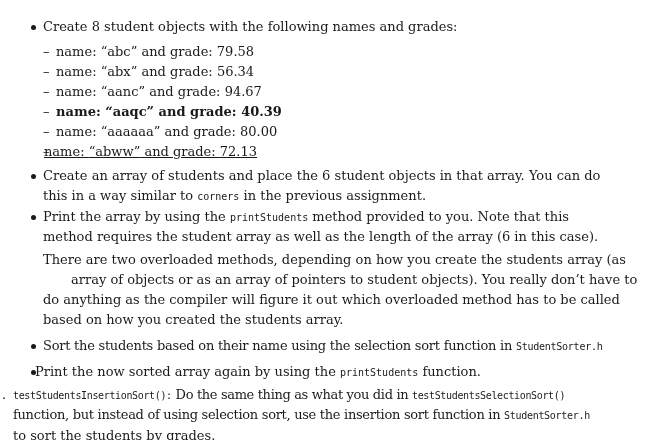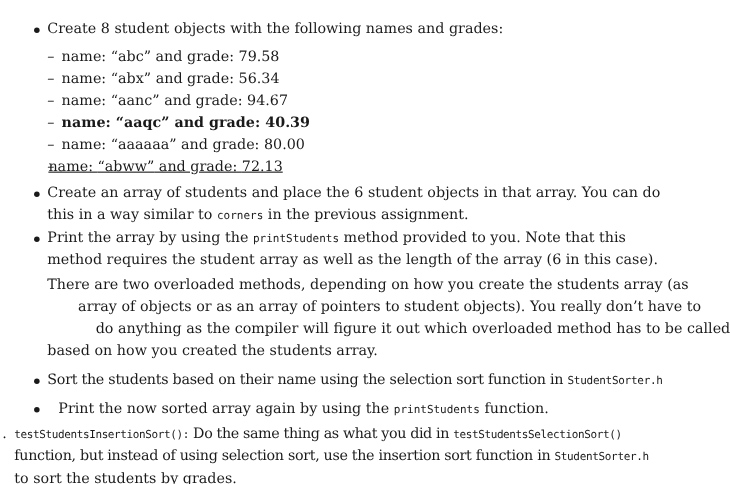--- a/index.html
+++ b/index.html
@@ -68,34 +68,34 @@
 </div>
 <div class="line" style="left:43px; top:229px;">
   <span>method requires the student array as well as the length of the array (6 in this case).</span>
 </div>
 <div class="line" style="left:43px; top:252px;">
   <span>There are two overloaded methods, depending on how you create the students array (as</span>
 </div>
 <div class="line" style="left:43px; top:272px;margin-left:28px;">
   <span>array of objects or as an array of pointers to student objects). You really don’t have to</span>
 </div>
-<div class="line" style="left:43px; top:292px;margin-left:44px;">
+<div class="line" style="left:43px; top:292px;">
   <span>do anything as the compiler will figure it out which overloaded method has to be called</span>
 </div>
 <div class="line" style="left:43px; top:312px;">
   <span>based on how you created the students array.</span>
 </div>
 
 <div class="bullet" style="left:31px; top:344px;"></div>
 <div class="line" style="left:43px; top:338px; letter-spacing:-0.25px;">
   <span>Sort the students based on their name using the selection sort function in </span><code>StudentSorter.h</code>
 </div>
 
 <div class="bullet" style="left:31px; top:370px;"></div>
-<div class="line" style="left:53px; top:364px;text-align:center;">
+<div class="line" style="left:35px; top:364px;text-align:center;">
   <span>Print the now sorted array again by using the </span><code>printStudents</code><span> function.</span>
 </div>
 
 <div class="dot" style="left:2px; top:387px;">.</div>
 <div class="line" style="left:13px; top:387px; letter-spacing:-0.35px;">
   <code>testStudentsInsertionSort():</code><span> Do the same thing as what you did in </span><code>testStudentsSelectionSort()</code>
 </div>
 <div class="line" style="left:13px; top:407px; letter-spacing:-0.3px;">
   <span>function, but instead of using selection sort, use the insertion sort function in </span><code>StudentSorter.h</code>
 </div>

